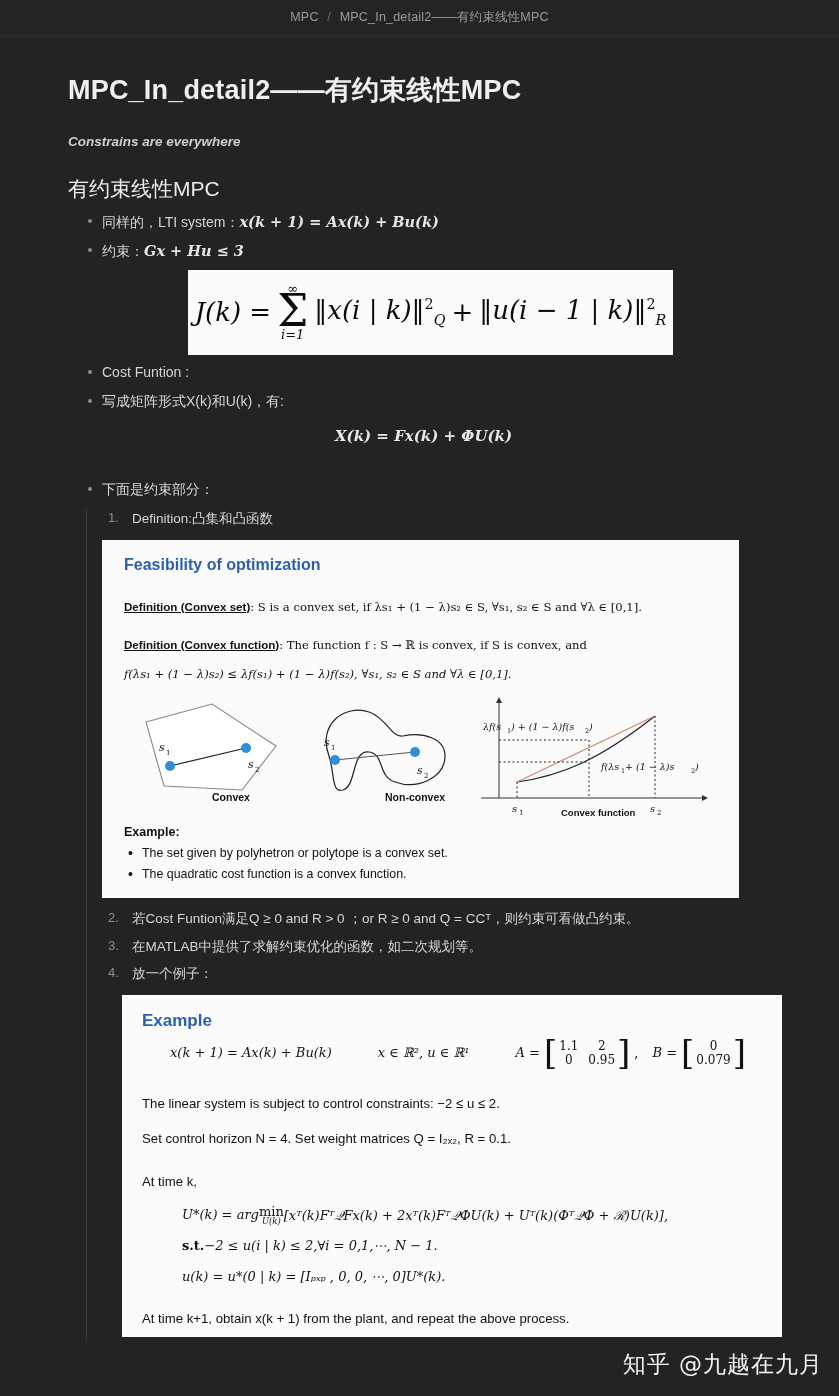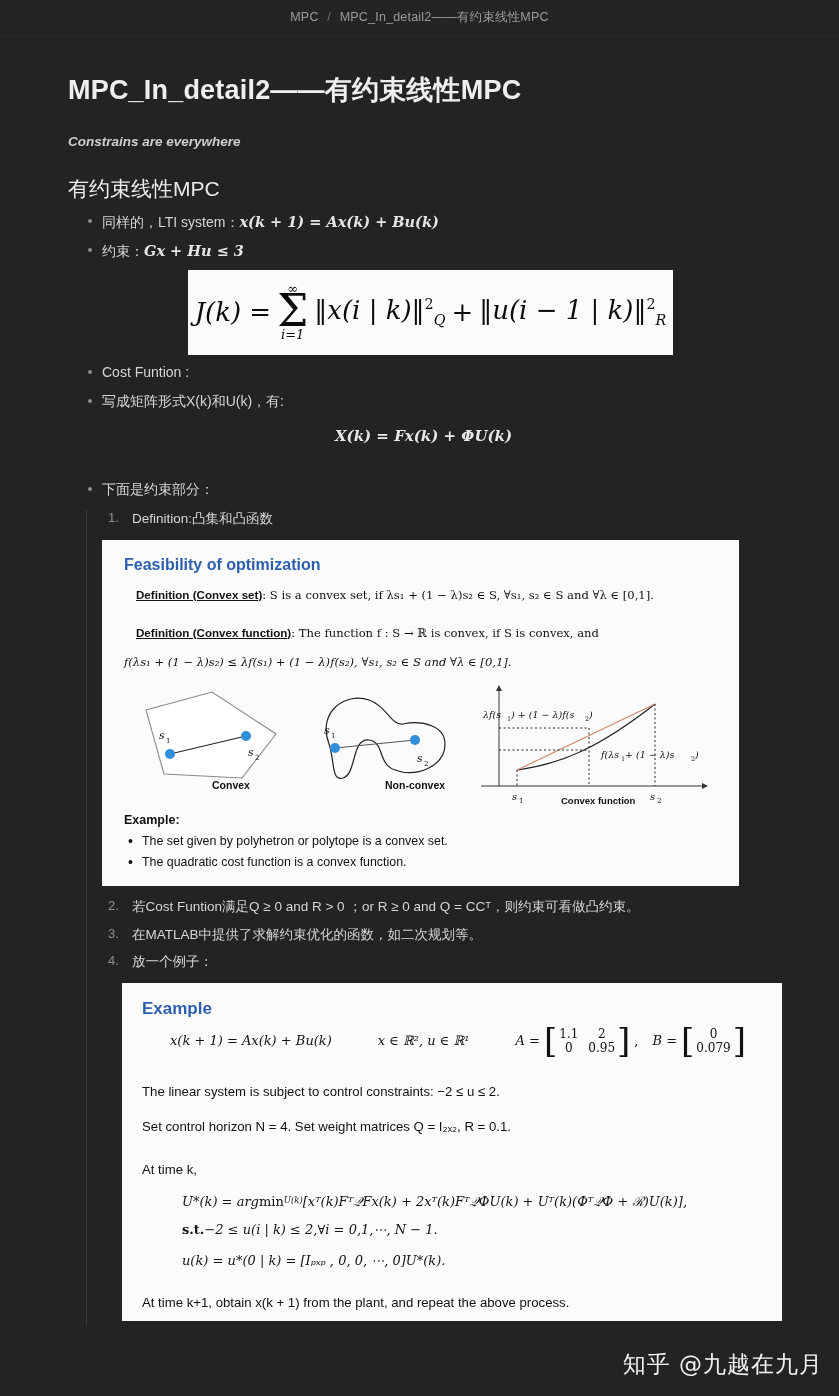--- a/index.html
+++ b/index.html
@@ -85,44 +85,44 @@
   }
   .sum { position:relative; display:inline-flex; flex-direction:column; align-items:center; font-style:normal; }
   .sum .top { font-size:13px; line-height:1; margin-bottom:-2px; }
   .sum .sig { font-size:44px; line-height:.82; font-family:"DejaVu Serif",serif; }
   .sum .bot { font-size:13px; line-height:1; margin-top:-1px; font-style:italic;}
   sup.sq { font-size:.55em; vertical-align:super; font-style:normal; }
   sub.qs { font-size:.55em; vertical-align:sub; font-style:italic; }
 
   
   .slide.feas { width: 637px; margin-left: 62px; padding: 16px 22px 14px 22px; }
-  .slide-title { color:#2c5fb0; font-size:16px; font-weight:700; margin:0 0 12px 0; }
+  .slide-title { color:#2c5fb0; font-size:16px; font-weight:700; margin:0 0 24px 0; }
   .defn { font-size:11.6px; line-height:1.5; margin: 11px 0; color:#111;
           font-family:"Liberation Sans", sans-serif; }
-  .defn b { text-decoration: underline; margin-left: 12px; }
+  .defn b { text-decoration: underline; }
   .it { font-family:"DejaVu Serif","Liberation Serif",serif; font-style:italic; }
   .rm { font-family:"DejaVu Serif","Liberation Serif",serif; font-style:normal; }
   .figrow { display:flex; align-items:flex-start; margin-top:8px; }
   .ex-head { font-size:12.5px; font-weight:700; margin: 6px 0 4px 0; }
   ul.slide-b { list-style:none; margin:0; padding:0; }
   ul.slide-b li { position:relative; padding-left:18px; font-size:12.4px; line-height:1.65; }
   ul.slide-b li::before { content:"•"; position:absolute; left:4px; top:-1px; font-size:14px; }
 
   
   .slide.exmp { width: 660px; margin-left: 105px; padding: 14px 20px 8px 20px; }
   .ex-title { color:#2c5fb0; font-size:17px; font-weight:700; margin:2px 0 8px 0; }
   .eqrow { font-family:"DejaVu Serif","Liberation Serif",serif; font-size:13px; color:#111; }
   .eqrow .it { font-style:italic; }
   .mat { display:inline-flex; align-items:center; vertical-align:middle; }
   .brk { font-size:34px; line-height:.8; font-family:"DejaVu Serif",serif; font-weight:300; }
   .matgrid { display:inline-grid; gap:0 10px; text-align:center; font-size:12px; padding:0 2px; font-style:normal;}
   .txtline { font-size:13.2px; line-height:1.6; margin:14px 0 0 0; color:#111;
              font-family:"Liberation Sans", sans-serif; }
   .ctr-eq { font-family:"DejaVu Serif","Liberation Serif",serif; font-size:13px; color:#111; margin:12px 0 0 40px; }
-  .argmin { display:inline-flex; flex-direction:row; align-items:center; vertical-align:middle; font-style:normal;}
+  .argmin { display:inline-flex; flex-direction:column; align-items:center; vertical-align:middle; font-style:normal;}
   .argmin .lo { font-size:8.5px; font-style:italic; line-height:1; margin-top:-2px; }
 
   
   svg { display:block; }
 
   
   .watermark {
     position:absolute; right:16px; bottom:16px;
     font-size:23px; color:#f2f2f0; letter-spacing:1px;
     font-family:"DejaVu Sans", sans-serif;

